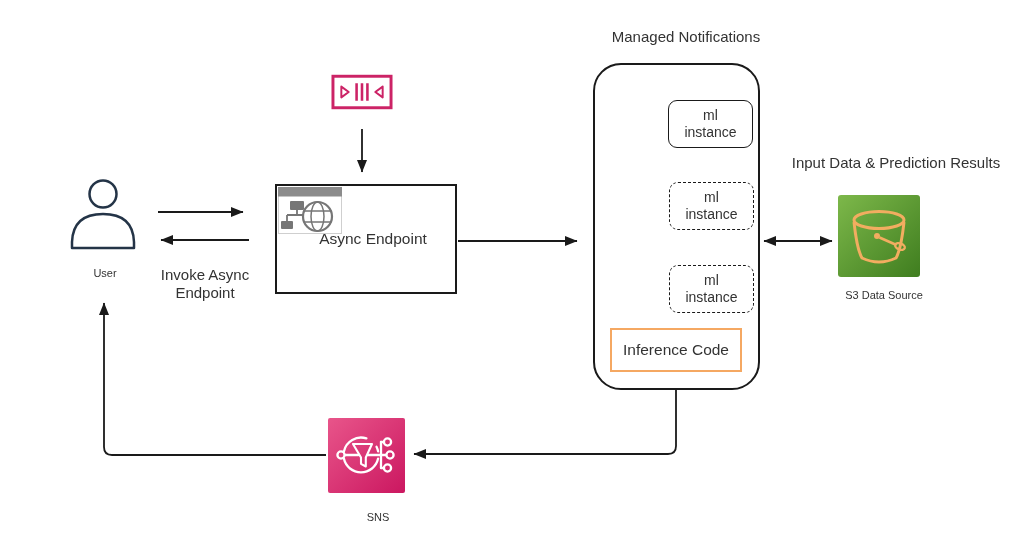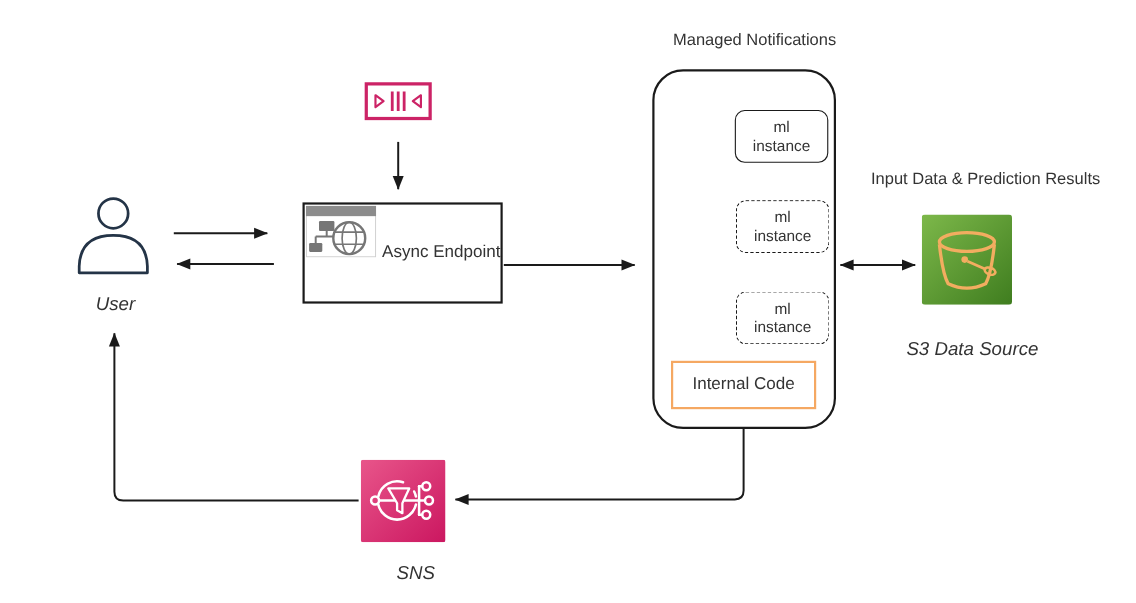--- a/index.html
+++ b/index.html
@@ -4,30 +4,30 @@
 <style>
   html,body{margin:0;padding:0;background:#fff;}
   .canvas{
     position:relative;width:1033px;height:548px;background:#fff;overflow:hidden;
     font-family:"Liberation Sans", sans-serif;color:var(--text,#333);
   }
   .lbl{
     position:absolute;text-align:center;font-size:15px;line-height:1.22;
     white-space:pre-line;color:var(--text,#333);
   }
-  .caption{font-size:17px;font-style:italic;}
+  .caption{font-size:11px;}
   .node-icon{position:absolute;}
   .connector-layer{position:absolute;left:0;top:0;pointer-events:none;}
   .conn{stroke:var(--line-black,#1a1a1a);stroke-width:1.8;fill:none;}
   .ah-fill{fill:var(--line-black,#1a1a1a);}
 
   .endpoint-box{
-    position:absolute;left:275px;top:184px;width:182px;height:92px;
+    position:absolute;left:275px;top:184px;width:182px;height:110px;
     border:2px solid var(--line-black,#1a1a1a);background:#fff;box-sizing:border-box;
-    display:flex;align-items:center;justify-content:flex-end;
+    display:flex;align-items:center;justify-content:center;
   }
   .endpoint-box .lbl-inline{font-size:15.5px;padding-left:14px;}
   .corner-icon{position:absolute;left:1px;top:1px;}
 
   .mi-container{
     position:absolute;left:593px;top:63px;width:167px;height:327px;
     border:2px solid var(--line-black,#1a1a1a);border-radius:28px;background:#fff;box-sizing:border-box;
   }
   .ml-box{
     position:absolute;width:85px;height:48px;box-sizing:border-box;border-radius:9px;
@@ -81,20 +81,22 @@
     <path class="q-stroke" d="M26,9 V27 M31.5,9 V27 M37,9 V27" stroke-width="2.6" fill="none"></path>
     <path class="q-stroke" d="M10.5,12.5 L18,18 L10.5,23.5 Z" stroke-width="2" fill="none" stroke-linejoin="round"></path>
     <path class="q-stroke" d="M52.5,12.5 L45,18 L52.5,23.5 Z" stroke-width="2" fill="none" stroke-linejoin="round"></path>
   </svg>
 
   <svg class="node-icon" style="left:70px;top:178px;" width="66" height="72" viewBox="0 0 66 72">
     <circle class="actor-stroke" cx="33" cy="16" r="13.5" fill="none" stroke-width="2.5"></circle>
     <path class="actor-stroke" d="M2,70 L2,64 Q3,36 33,36 Q63,36 64,64 L64,70 Z" fill="none" stroke-width="2.5" stroke-linejoin="round"></path>
   </svg>
   <div class="lbl caption" style="left:75px;top:267px;width:60px;">User</div>
+  <div class="lbl" style="left:145px;top:266px;width:120px;">Invoke Async
+Endpoint</div>
 
   <div class="endpoint-box">
     <svg class="corner-icon" width="64" height="47" viewBox="0 0 64 47">
       <rect x="0.5" y="0.5" width="63" height="46" fill="#fff" stroke="#cfcfcf" stroke-width="1"></rect>
       <rect x="0" y="0" width="64" height="9.5" fill="#8c8c8c"></rect>
       <rect class="gray-fill" x="12" y="14" width="14" height="9" rx="1"></rect>
       <path class="gray-stroke" d="M19,23 V28 M9,28 H30 M9,28 V34 M30,28 V31" stroke-width="1.8" fill="none"></path>
       <rect class="gray-fill" x="3" y="34" width="12" height="8" rx="1"></rect>
       <circle class="gray-stroke" cx="39.5" cy="29.5" r="14.5" fill="#fff" stroke-width="2.2"></circle>
       <ellipse class="gray-stroke" cx="39.5" cy="29.5" rx="6.5" ry="14.5" fill="none" stroke-width="1.5"></ellipse>
@@ -104,38 +106,38 @@
   </div>
 
   <div class="lbl" style="left:586px;top:28px;width:200px;">Managed Notifications</div>
   <div class="mi-container"></div>
   <div class="ml-box ml-solid ml-1">ml
 instance</div>
   <div class="ml-box ml-dashed ml-2">ml
 instance</div>
   <div class="ml-box ml-dashed ml-3">ml
 instance</div>
-  <div class="inference-box">Internal Code</div>
+  <div class="inference-box">Inference Code</div>
 
   <div class="lbl" style="left:770px;top:154px;width:252px;">Input Data &amp; Prediction Results</div>
   <svg class="node-icon" style="left:838px;top:195px;" width="82" height="82" viewBox="0 0 82 82">
     <defs>
       <linearGradient id="s3g" x1="0" y1="0" x2="1" y2="1">
         <stop class="s3-a" offset="0"></stop>
         <stop class="s3-b" offset="1"></stop>
       </linearGradient>
     </defs>
     <rect x="0" y="0" width="82" height="82" rx="3" fill="url(#s3g)"></rect>
     <ellipse class="bucket-stroke" cx="41" cy="25" rx="25" ry="8.5" fill="none" stroke-width="3"></ellipse>
     <path class="bucket-stroke" d="M16,27 C17.5,41 20.5,57 24,63 Q41,71 58,63 C61.5,57 64.5,41 66,27" fill="none" stroke-width="3"></path>
     <circle class="bucket-fill" cx="39" cy="41" r="3"></circle>
     <path class="bucket-stroke" d="M41.5,42.5 L58.5,50" stroke-width="2.6" fill="none"></path>
     <ellipse class="bucket-stroke" cx="62" cy="51.5" rx="5" ry="3" fill="none" stroke-width="2.4" transform="rotate(20 62 51.5)"></ellipse>
   </svg>
-  <div class="lbl caption" style="left:804px;top:308px;width:160px;">S3 Data Source</div>
+  <div class="lbl caption" style="left:804px;top:289px;width:160px;">S3 Data Source</div>
 
   <svg class="node-icon" style="left:328px;top:418px;" width="77" height="75" viewBox="0 0 77 75">
     <defs>
       <linearGradient id="snsg" x1="0" y1="0" x2="1" y2="1">
         <stop class="sns-a" offset="0"></stop>
         <stop class="sns-b" offset="1"></stop>
       </linearGradient>
     </defs>
     <rect x="0" y="0" width="77" height="75" rx="2" fill="url(#snsg)"></rect>
     <g class="sns-glyph">

